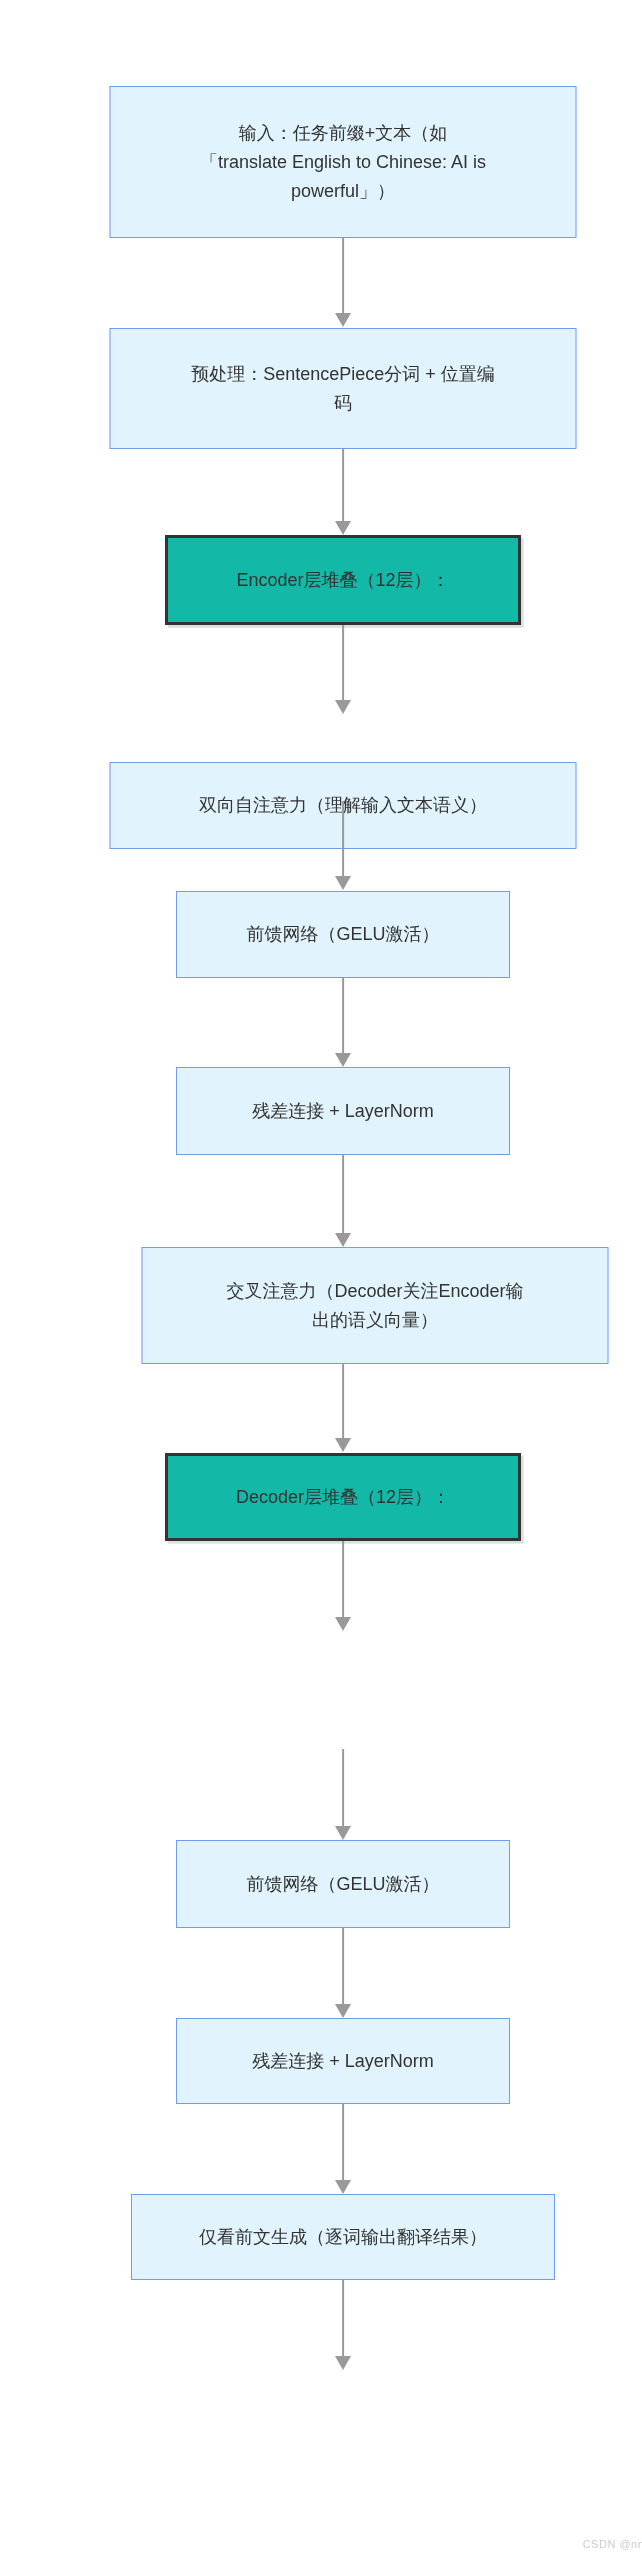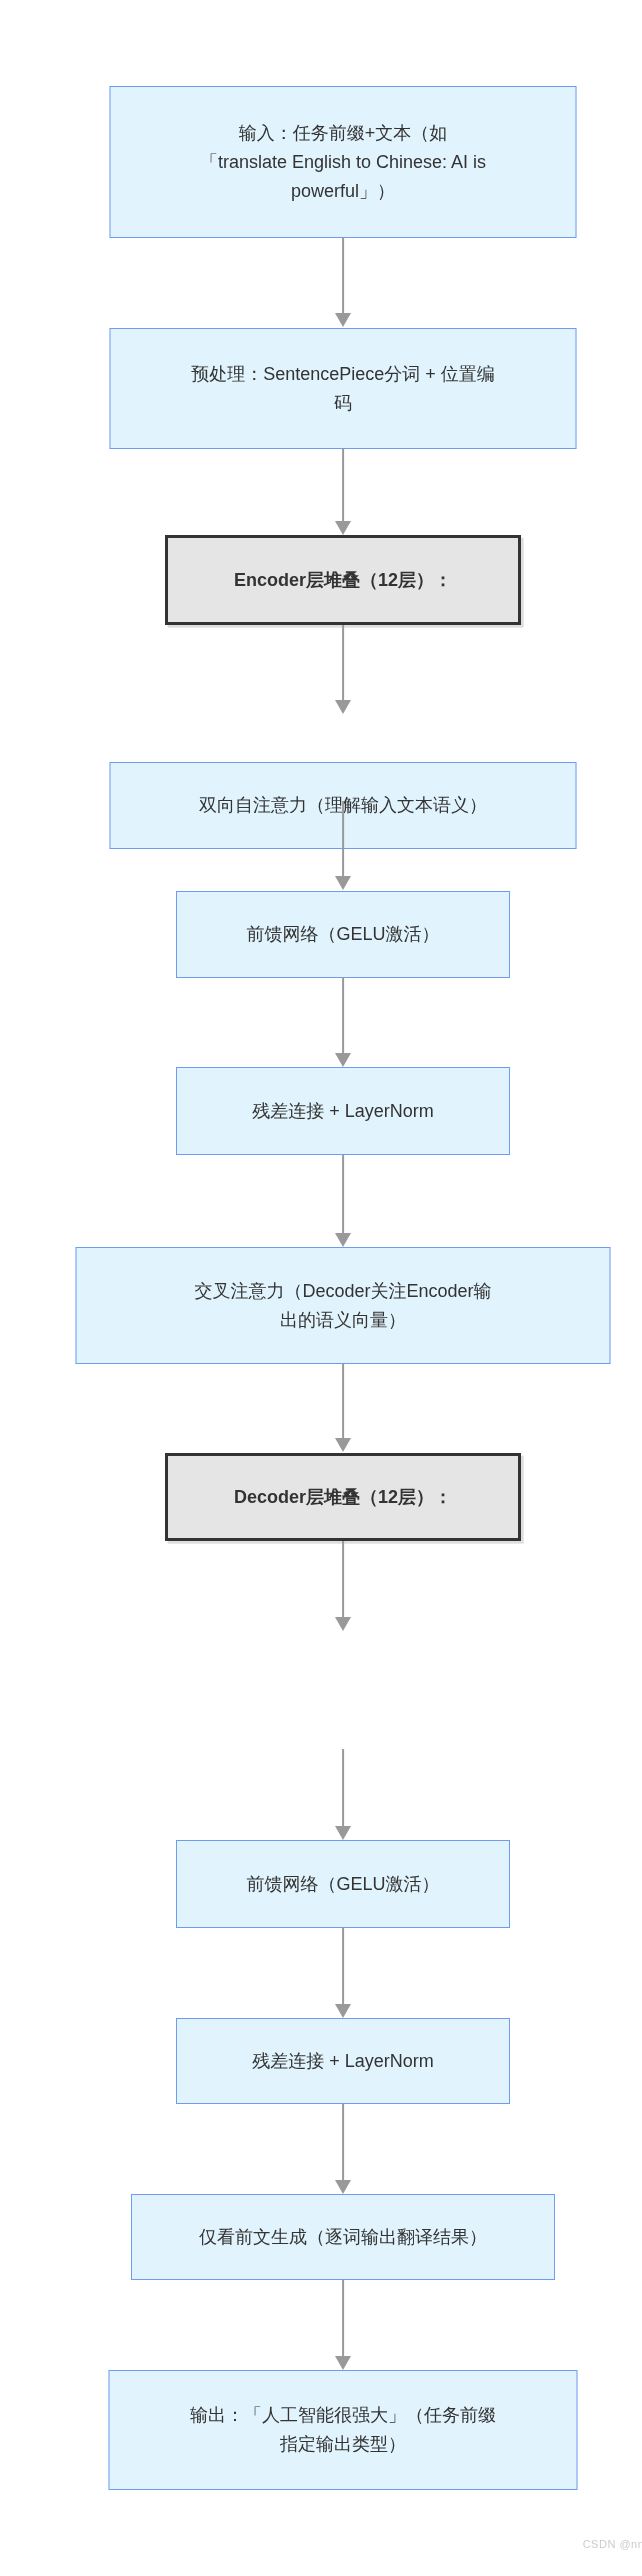--- a/index.html
+++ b/index.html
@@ -29,24 +29,24 @@
     font-size: 18px;
     line-height: 29px;
     font-weight: 500;
     color: #333333;
   }
   .node.blue {
     background: #e1f3fc;
     border: 1.8px solid #6d9cf1;
   }
   .node.yellow {
-    background: #e5e5e5;
+    background: #14b8a6;
     border: 3.6px solid #333333;
     box-shadow: 2.7px 2.7px 0 rgba(160,160,160,0.35);
-    font-weight: 700;
+    font-weight: 400;
   }
   .arrow {
     position: absolute;
     left: 50%;
     transform: translateX(-50%);
     width: 18px;
   }
   .arrow .line {
     position: absolute;
     left: 50%;
@@ -83,28 +83,26 @@
 
   <div class="node blue" style="top:86px;   width:467px; height:152px;">输入：任务前缀+文本（如
 「translate English to Chinese: AI is
 powerful」）</div>
   <div class="node blue" style="top:328px;  width:467px; height:121px;">预处理：SentencePiece分词 + 位置编
 码</div>
   <div class="node yellow" style="top:535px;  width:356px; height:90px;">Encoder层堆叠（12层）：</div>
   <div class="node blue" style="top:715px;  width:467px; height:87px;margin-top:47px;">双向自注意力（理解输入文本语义）</div>
   <div class="node blue" style="top:891px;  width:334px; height:87px;">前馈网络（GELU激活）</div>
   <div class="node blue" style="top:1067px; width:334px; height:88px;">残差连接 + LayerNorm</div>
-  <div class="node blue" style="top:1247px; width:535px; height:117px;">交叉注意力（Decoder关注Encoder输
+  <div class="node blue" style="top:1247px; width:467px; height:117px;margin-left:32px;">交叉注意力（Decoder关注Encoder输
 出的语义向量）</div>
   <div class="node yellow" style="top:1453px; width:356px; height:88px;">Decoder层堆叠（12层）：</div>
   <div class="node blue" style="top:1840px; width:334px; height:88px;">前馈网络（GELU激活）</div>
   <div class="node blue" style="top:2018px; width:334px; height:86px;">残差连接 + LayerNorm</div>
   <div class="node blue" style="top:2194px; width:424px; height:86px;">仅看前文生成（逐词输出翻译结果）</div>
-  <div class="node blue" style="top:2370px; width:469px; height:120px;">输出：「人工智能很强大」（任务前缀
-指定输出类型）</div>
 
   <div class="arrow" style="top:237px;  height:90px;">
       <div class="line"></div>
       <div class="head"></div>
     </div>
   <div class="arrow" style="top:448px;  height:87px;">
       <div class="line"></div>
       <div class="head"></div>
     </div>
   <div class="arrow" style="top:625px;  height:89px;">

